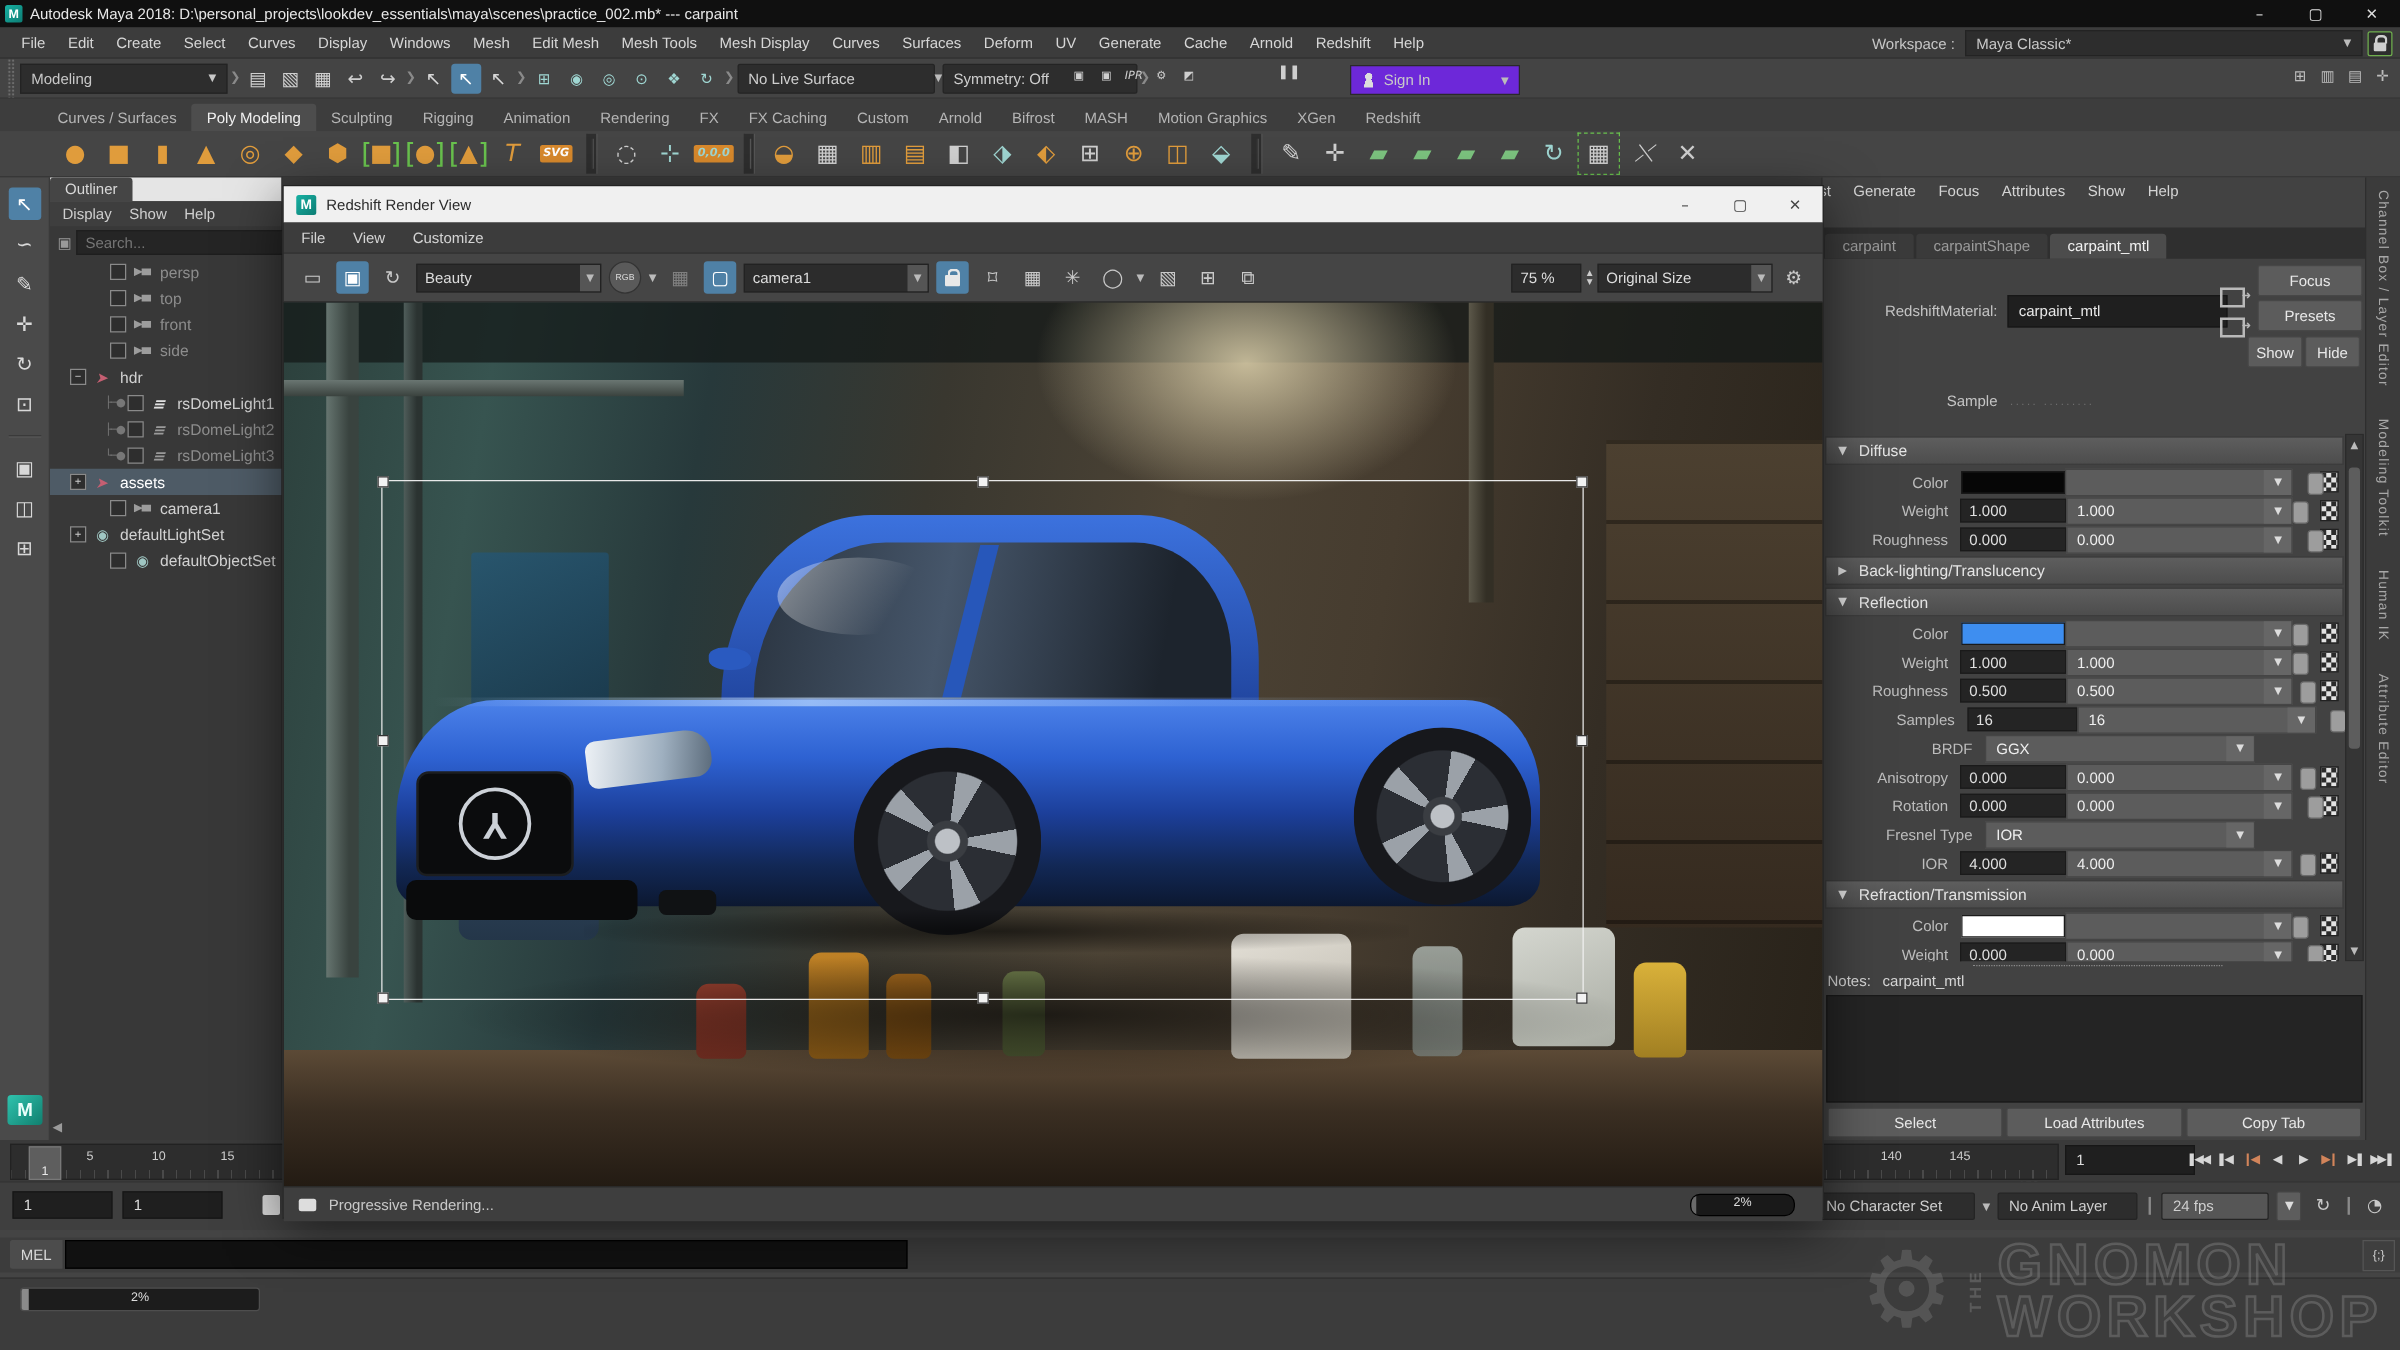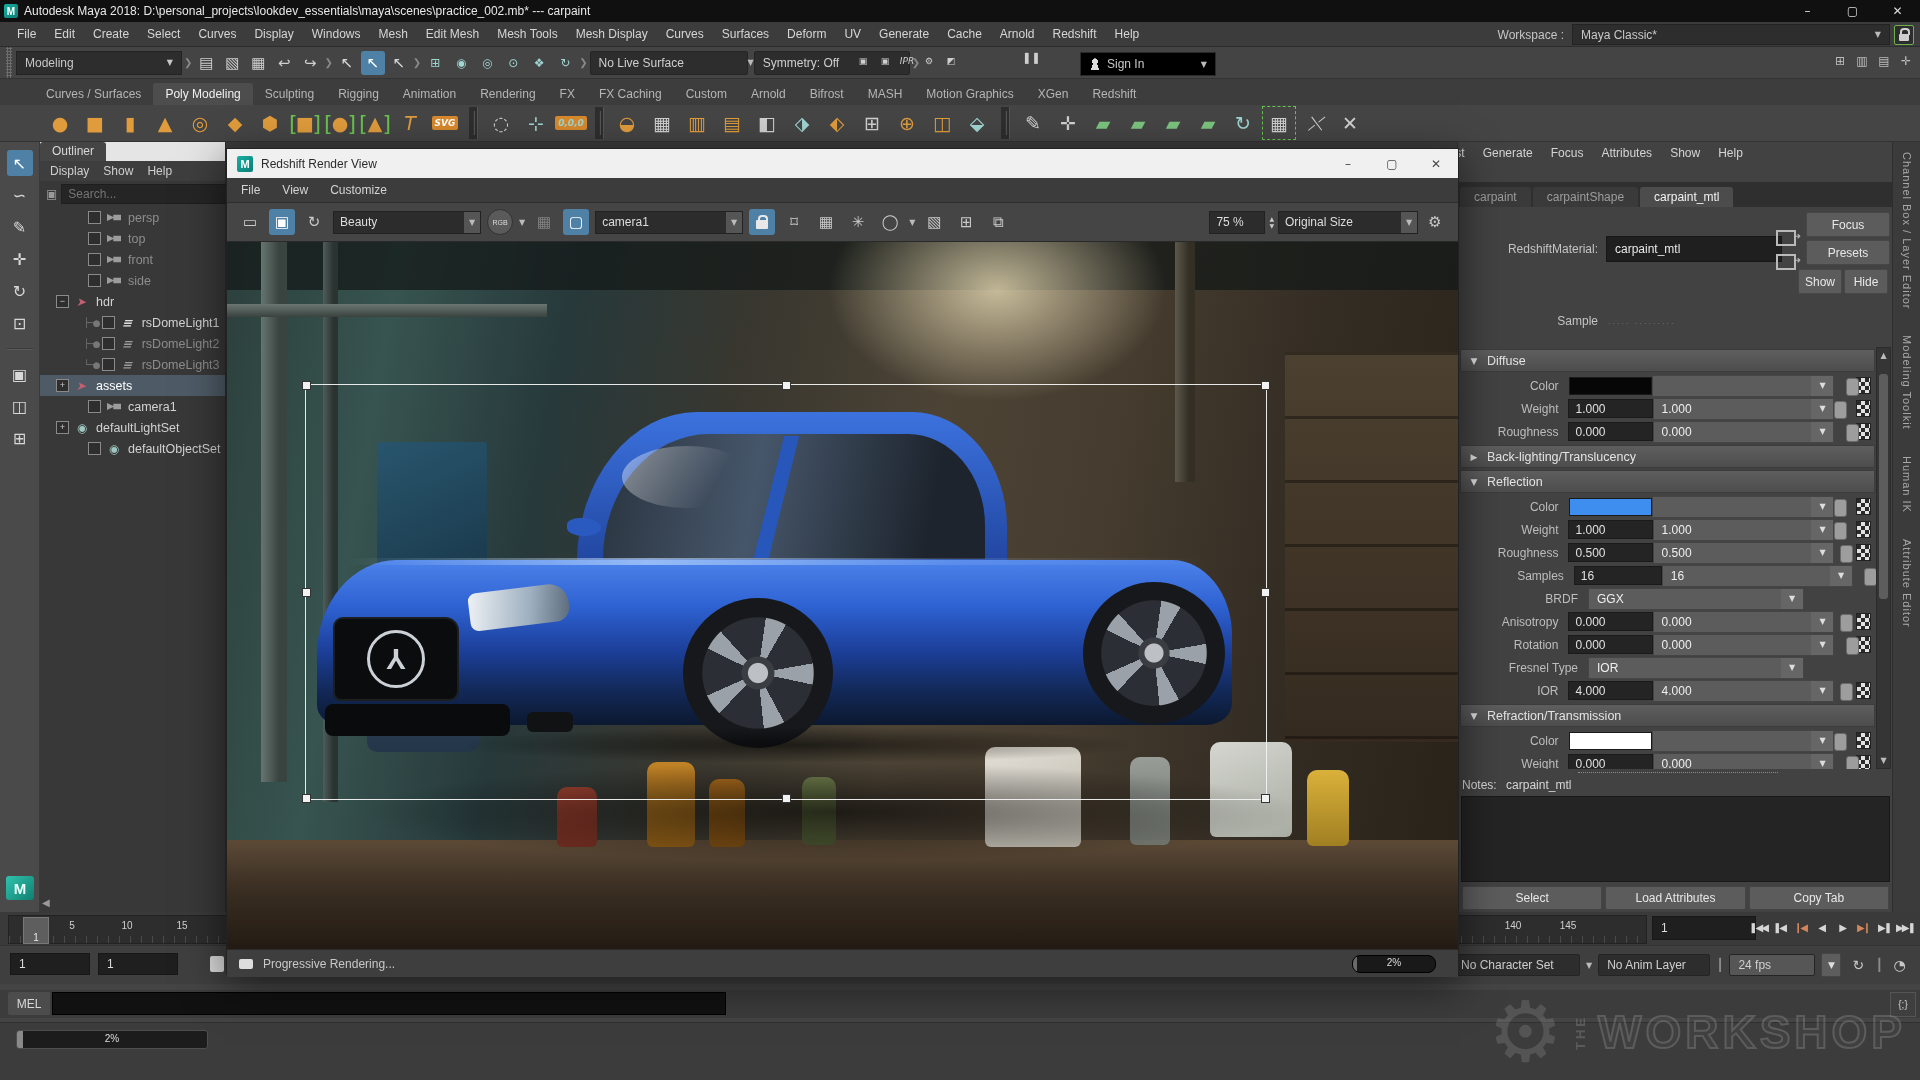--- a/index.html
+++ b/index.html
@@ -39,21 +39,21 @@
 
   
   #statusline{left:0;top:47px;width:1920px;height:32px;background:#444;border-bottom:1px solid #333;
       display:flex;align-items:center;padding-left:6px;box-sizing:border-box;position:absolute;}
   #statusline .dd{width:148px;height:22px;background:#2d2d2d;border:1px solid #232323;display:flex;align-items:center;justify-content:space-between;padding:0 8px;}
   #statusline .ico{width:24px;height:24px;}
   #statusline .ico.hl{background:#4f81a6;color:#fff;}
   .cluster{display:flex;align-items:center;gap:2px;}
   #sl-render{left:853px;top:51px;}
   #sl-pause{left:1022px;top:51px;}
-  #sl-signin{left:1080px;top:52px;width:118px;height:22px;background:#000000;border:1px solid #2a2a2a;display:flex;align-items:center;gap:6px;padding:0 8px;}
+  #sl-signin{left:1080px;top:52px;width:118px;height:22px;background:#6d28d9;border:1px solid #2a2a2a;display:flex;align-items:center;gap:6px;padding:0 8px;}
   .person{width:12px;height:12px;background:
      radial-gradient(circle at 50% 28%, #ddd 0 27%, transparent 29%),
      radial-gradient(ellipse at 50% 100%, #ddd 0 42%, transparent 44%);}
   #sl-right{right:4px;top:51px;}
 
   
   #shelftabs{left:0;top:79px;width:1920px;height:26px;background:#3d3d3d;display:flex;align-items:flex-end;padding-left:34px;box-sizing:border-box;}
   .shelf-tab{padding:4px 12px;color:#b5b5b5;font-size:12px;}
   .shelf-tab.active{background:#4d4d4d;color:#f0f0f0;border-radius:3px 3px 0 0;}
   #shelficons{left:0;top:105px;width:1920px;height:37px;background:#454545;border-bottom:1px solid #333;display:flex;align-items:center;padding-left:44px;box-sizing:border-box;gap:3px;}
@@ -1155,17 +1155,18 @@
         <span class="fill"></span>
         <span class="pct">2%</span>
       </span>
     </div>
   </div>
 
   <div id="watermark">
     <span class="gear g">⚙</span>
     <span class="the">THE</span>
     <span class="wm-txt">
+      <span>GNOMON</span>
       <span>WORKSHOP</span>
     </span>
   </div>
 
 </div>
 
 </body></html>

